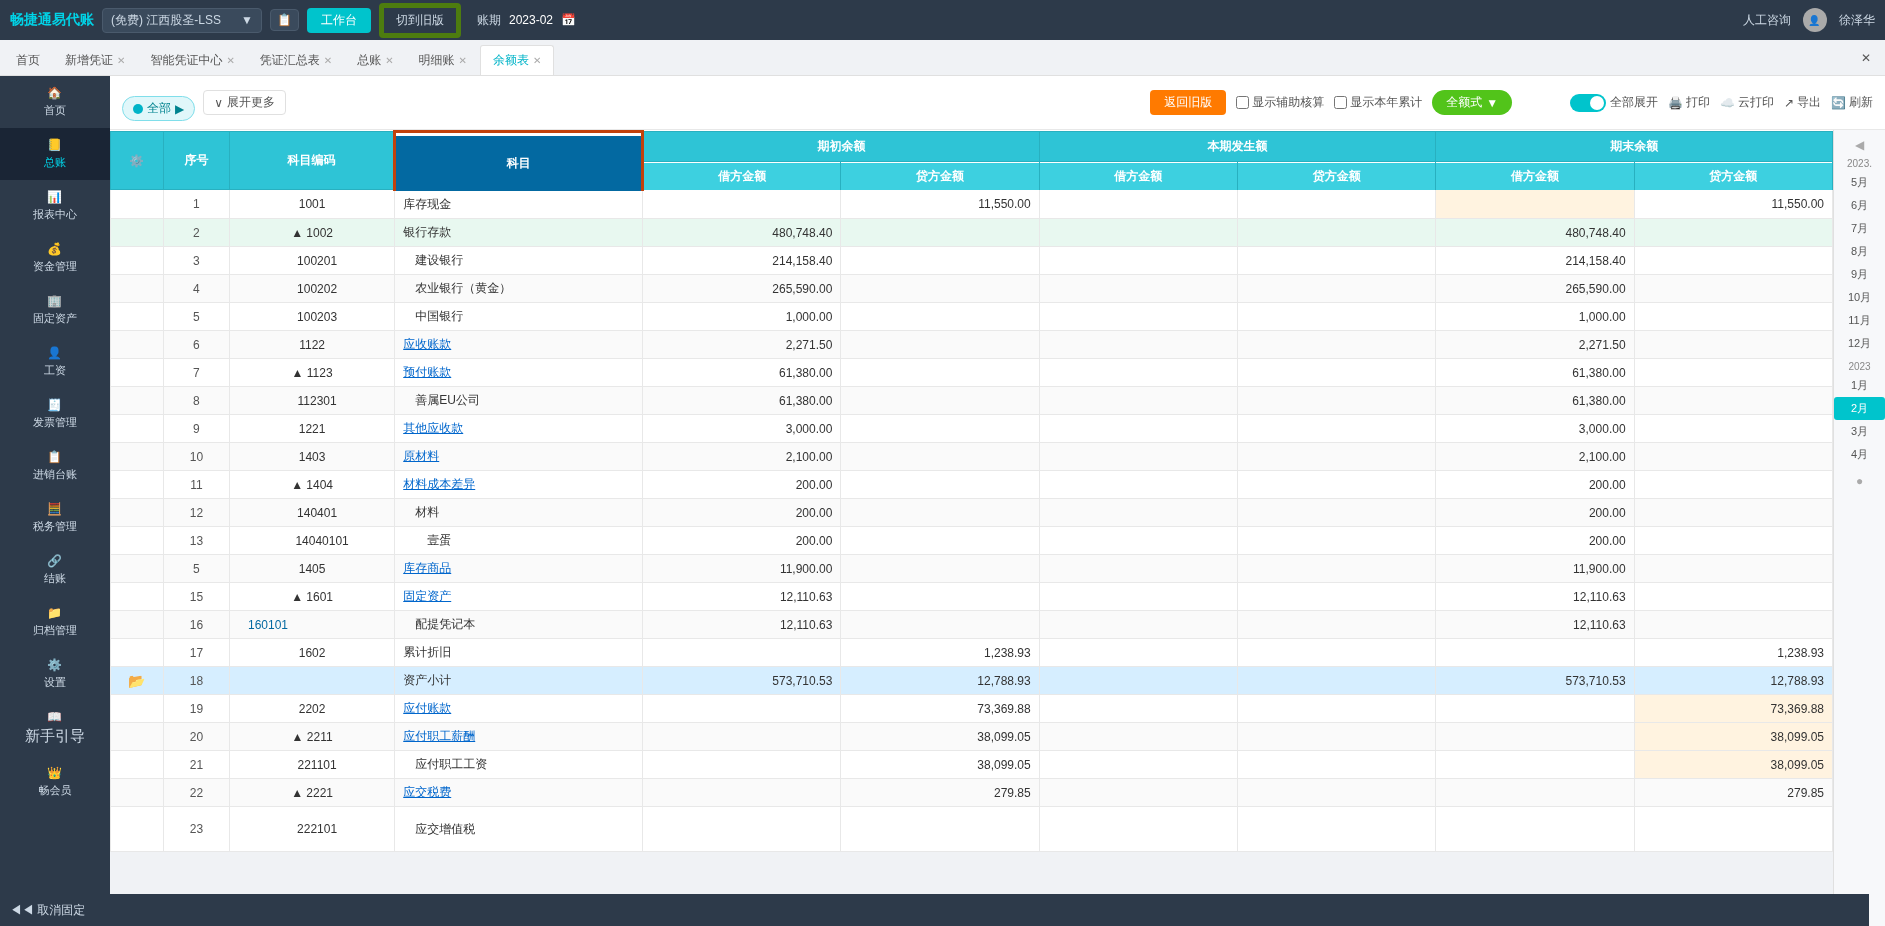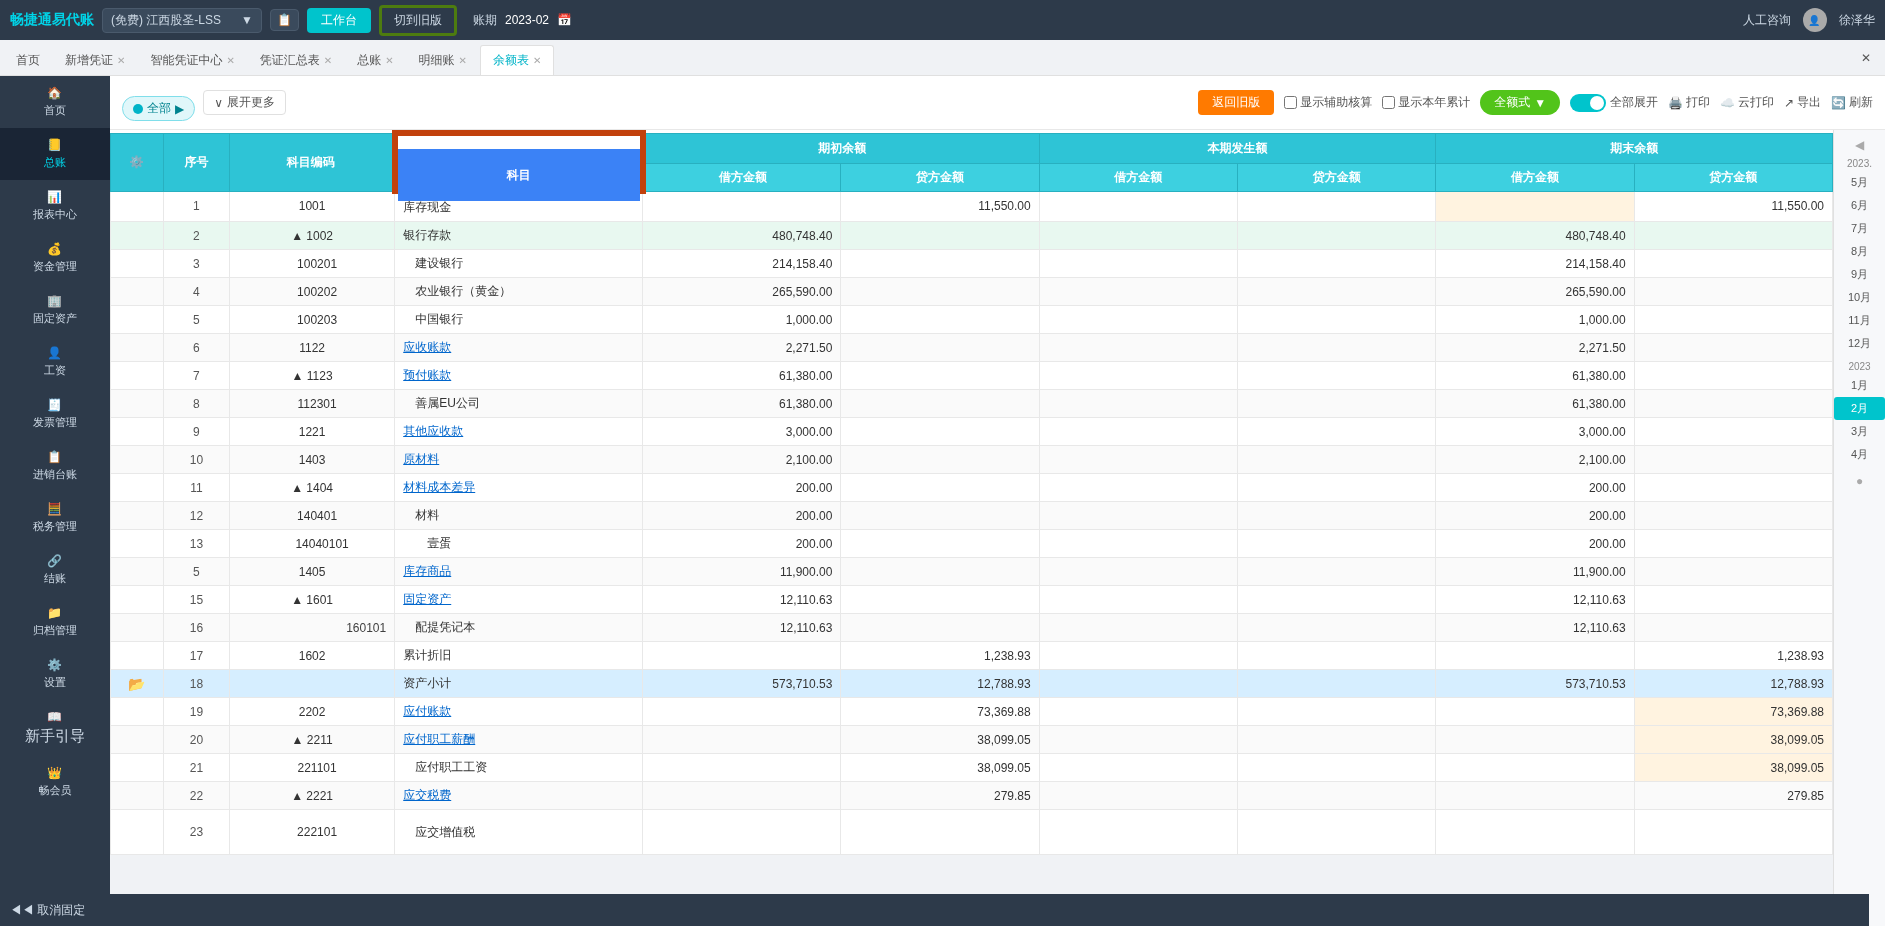--- a/index.html
+++ b/index.html
@@ -9,21 +9,21 @@
 <body>
 
 <div style="height:40px;background:#2d3a4a;display:flex;align-items:center;padding:0 10px;gap:8px;">
   <span style="color:#00d4e8;font-size:14px;font-weight:bold;white-space:nowrap;">畅捷通易代账</span>
   <div style="display:flex;align-items:center;background:#3a4a5c;border:1px solid #4a5a6c;border-radius:4px;padding:3px 8px;gap:4px;color:#cdd9e5;min-width:160px;cursor:pointer;">
     <span style="font-size:12px;">(免费) 江西股圣-LSS</span>
     <span style="margin-left:auto;">▼</span>
   </div>
   <div style="background:#3a4a5c;border:1px solid #4a5a6c;border-radius:4px;padding:3px 6px;cursor:pointer;color:#cdd9e5;">📋</div>
   <button style="background:#00c4cc;color:#fff;border:none;border-radius:4px;padding:4px 14px;cursor:pointer;font-size:12px;">工作台</button>
-  <button style="background:transparent;color:#cdd9e5;border:3px solid #4d7c0f;border-radius:4px;padding:4px 12px;cursor:pointer;font-size:12px;">切到旧版</button>
+  <button style="background:transparent;color:#cdd9e5;border:5px solid #4d7c0f;border-radius:4px;padding:4px 12px;cursor:pointer;font-size:12px;">切到旧版</button>
   <span style="color:#cdd9e5;margin-left:8px;">账期</span>
   <span style="color:#fff;">2023-02</span>
   <span style="color:#cdd9e5;cursor:pointer;">📅</span>
   <div style="margin-left:auto;display:flex;align-items:center;gap:12px;color:#cdd9e5;">
     <span style="cursor:pointer;">人工咨询</span>
     <span style="width:24px;height:24px;background:#aaa;border-radius:50%;display:inline-flex;align-items:center;justify-content:center;font-size:10px;color:#fff;">👤</span>
     <span>徐泽华</span>
   </div>
 </div>
 
@@ -138,21 +138,21 @@
           <span>显示辅助核算</span>
         </label>
         <label style="display:flex;align-items:center;gap:3px;color:#555;cursor:pointer;">
           <input type="checkbox" style="cursor: pointer;">
           <span>显示本年累计</span>
         </label>
         <button style="background:#52c41a;color:#fff;border:none;border-radius:16px;padding:4px 14px;cursor:pointer;font-size:12px;display:flex;align-items:center;gap:4px;">
           <span>全额式</span>
           <span>▼</span>
         </button>
-        <div style="display:flex;align-items:center;gap:4px;cursor:pointer;">
+        <div style="display:flex;align-items:center;gap:4px;cursor:pointer;margin-left:48px;">
           <div style="width:36px;height:18px;background:#00c4cc;border-radius:9px;position:relative;">
             <div style="width:14px;height:14px;background:#fff;border-radius:50%;position:absolute;top:2px;right:2px;"></div>
           </div>
           <span style="color:#555;font-size:12px;">全部展开</span>
         </div>
         <div style="display:flex;align-items:center;gap:3px;color:#555;cursor:pointer;">
           <span>🖨️</span>
           <span>打印</span>
         </div>
         <div style="display:flex;align-items:center;gap:3px;color:#555;cursor:pointer;">
@@ -171,21 +171,21 @@
     </div>
 
     <div style="flex:1;display:flex;overflow:hidden;">
       <div style="flex:1;overflow:auto;">
         <table style="width:100%;border-collapse:collapse;background:#fff;min-width:900px;">
           <thead>
             <tr>
               <th rowspan="2" style="background:#2ec4d6;color:#fff;padding:6px 4px;border:1px solid #28b0c0;width:32px;position:sticky;top:0;z-index:3;">⚙️</th>
               <th rowspan="2" style="background:#2ec4d6;color:#fff;padding:6px 6px;border:1px solid #28b0c0;width:40px;position:sticky;top:0;z-index:3;">序号</th>
               <th rowspan="2" style="background:#2ec4d6;color:#fff;padding:6px 8px;border:1px solid #28b0c0;width:100px;position:sticky;top:0;z-index:3;">科目编码</th>
-              <th rowspan="2" style="background:#3b82f6;color:#fff;padding:6px 8px;border:6px solid #c2410c;width:150px;position:sticky;top:16px;z-index:3;">科目</th>
+              <th rowspan="2" style="background:#0369a1;color:#fff;padding:6px 8px;border:3px solid #c2410c;width:150px;position:sticky;top:4px;z-index:3;">科目</th>
               <th colspan="2" style="background:#2ec4d6;color:#fff;padding:6px 8px;border:1px solid #28b0c0;text-align:center;position:sticky;top:0;z-index:3;">期初余额</th>
               <th colspan="2" style="background:#2ec4d6;color:#fff;padding:6px 8px;border:1px solid #28b0c0;text-align:center;position:sticky;top:0;z-index:3;">本期发生额</th>
               <th colspan="2" style="background:#2ec4d6;color:#fff;padding:6px 8px;border:1px solid #28b0c0;text-align:center;position:sticky;top:0;z-index:3;">期末余额</th>
             </tr>
             <tr>
               <th style="background:#3dd0e0;color:#fff;padding:5px 8px;border:1px solid #28b0c0;width:120px;text-align:center;position:sticky;top:32px;z-index:3;">借方金额</th>
               <th style="background:#3dd0e0;color:#fff;padding:5px 8px;border:1px solid #28b0c0;width:120px;text-align:center;position:sticky;top:32px;z-index:3;">贷方金额</th>
               <th style="background:#3dd0e0;color:#fff;padding:5px 8px;border:1px solid #28b0c0;width:120px;text-align:center;position:sticky;top:32px;z-index:3;">借方金额</th>
               <th style="background:#3dd0e0;color:#fff;padding:5px 8px;border:1px solid #28b0c0;width:120px;text-align:center;position:sticky;top:32px;z-index:3;">贷方金额</th>
               <th style="background:#3dd0e0;color:#fff;padding:5px 8px;border:1px solid #28b0c0;width:120px;text-align:center;position:sticky;top:32px;z-index:3;">借方金额</th>
@@ -369,21 +369,21 @@
                 <td style="border: 1px solid rgb(232, 232, 232); text-align: right; padding: 5px 8px; color: rgb(51, 51, 51);">12,110.63</td>
                 <td style="border: 1px solid rgb(232, 232, 232); text-align: right; padding: 5px 8px; color: rgb(51, 51, 51);"></td>
                 <td style="border: 1px solid rgb(232, 232, 232); text-align: right; padding: 5px 8px; color: rgb(51, 51, 51);"></td>
                 <td style="border: 1px solid rgb(232, 232, 232); text-align: right; padding: 5px 8px; color: rgb(51, 51, 51);"></td>
                 <td style="border: 1px solid rgb(232, 232, 232); text-align: right; padding: 5px 8px; color: rgb(51, 51, 51);">12,110.63</td>
                 <td style="border: 1px solid rgb(232, 232, 232); text-align: right; padding: 5px 8px; color: rgb(51, 51, 51);"></td>
               </tr>
               <tr style="background: rgb(250, 250, 250);">
                 <td style="border: 1px solid rgb(232, 232, 232); text-align: center; padding: 5px 4px; cursor: pointer;"></td>
                 <td style="border: 1px solid rgb(232, 232, 232); text-align: center; padding: 5px 6px; color: rgb(85, 85, 85);">16</td>
-                <td style="border: 1px solid rgb(232, 232, 232); text-align: right; padding: 5px 8px; color: #404040;"><span style="margin-left:10px;">160101</span></td>
+                <td style="border: 1px solid rgb(232, 232, 232); text-align: left; padding: 5px 8px; color: #0369a1;"><span style="margin-left:10px;">160101</span></td>
                 <td style="border: 1px solid rgb(232, 232, 232); padding: 5px 8px 5px 20px; color: rgb(51, 51, 51);">配提凭记本</td>
                 <td style="border: 1px solid rgb(232, 232, 232); text-align: right; padding: 5px 8px; color: rgb(51, 51, 51);">12,110.63</td>
                 <td style="border: 1px solid rgb(232, 232, 232); text-align: right; padding: 5px 8px; color: rgb(51, 51, 51);"></td>
                 <td style="border: 1px solid rgb(232, 232, 232); text-align: right; padding: 5px 8px; color: rgb(51, 51, 51);"></td>
                 <td style="border: 1px solid rgb(232, 232, 232); text-align: right; padding: 5px 8px; color: rgb(51, 51, 51);"></td>
                 <td style="border: 1px solid rgb(232, 232, 232); text-align: right; padding: 5px 8px; color: rgb(51, 51, 51);">12,110.63</td>
                 <td style="border: 1px solid rgb(232, 232, 232); text-align: right; padding: 5px 8px; color: rgb(51, 51, 51);"></td>
               </tr>
               <tr style="background: rgb(255, 255, 255);">
                 <td style="border: 1px solid rgb(232, 232, 232); text-align: center; padding: 5px 4px; cursor: pointer;"></td>

